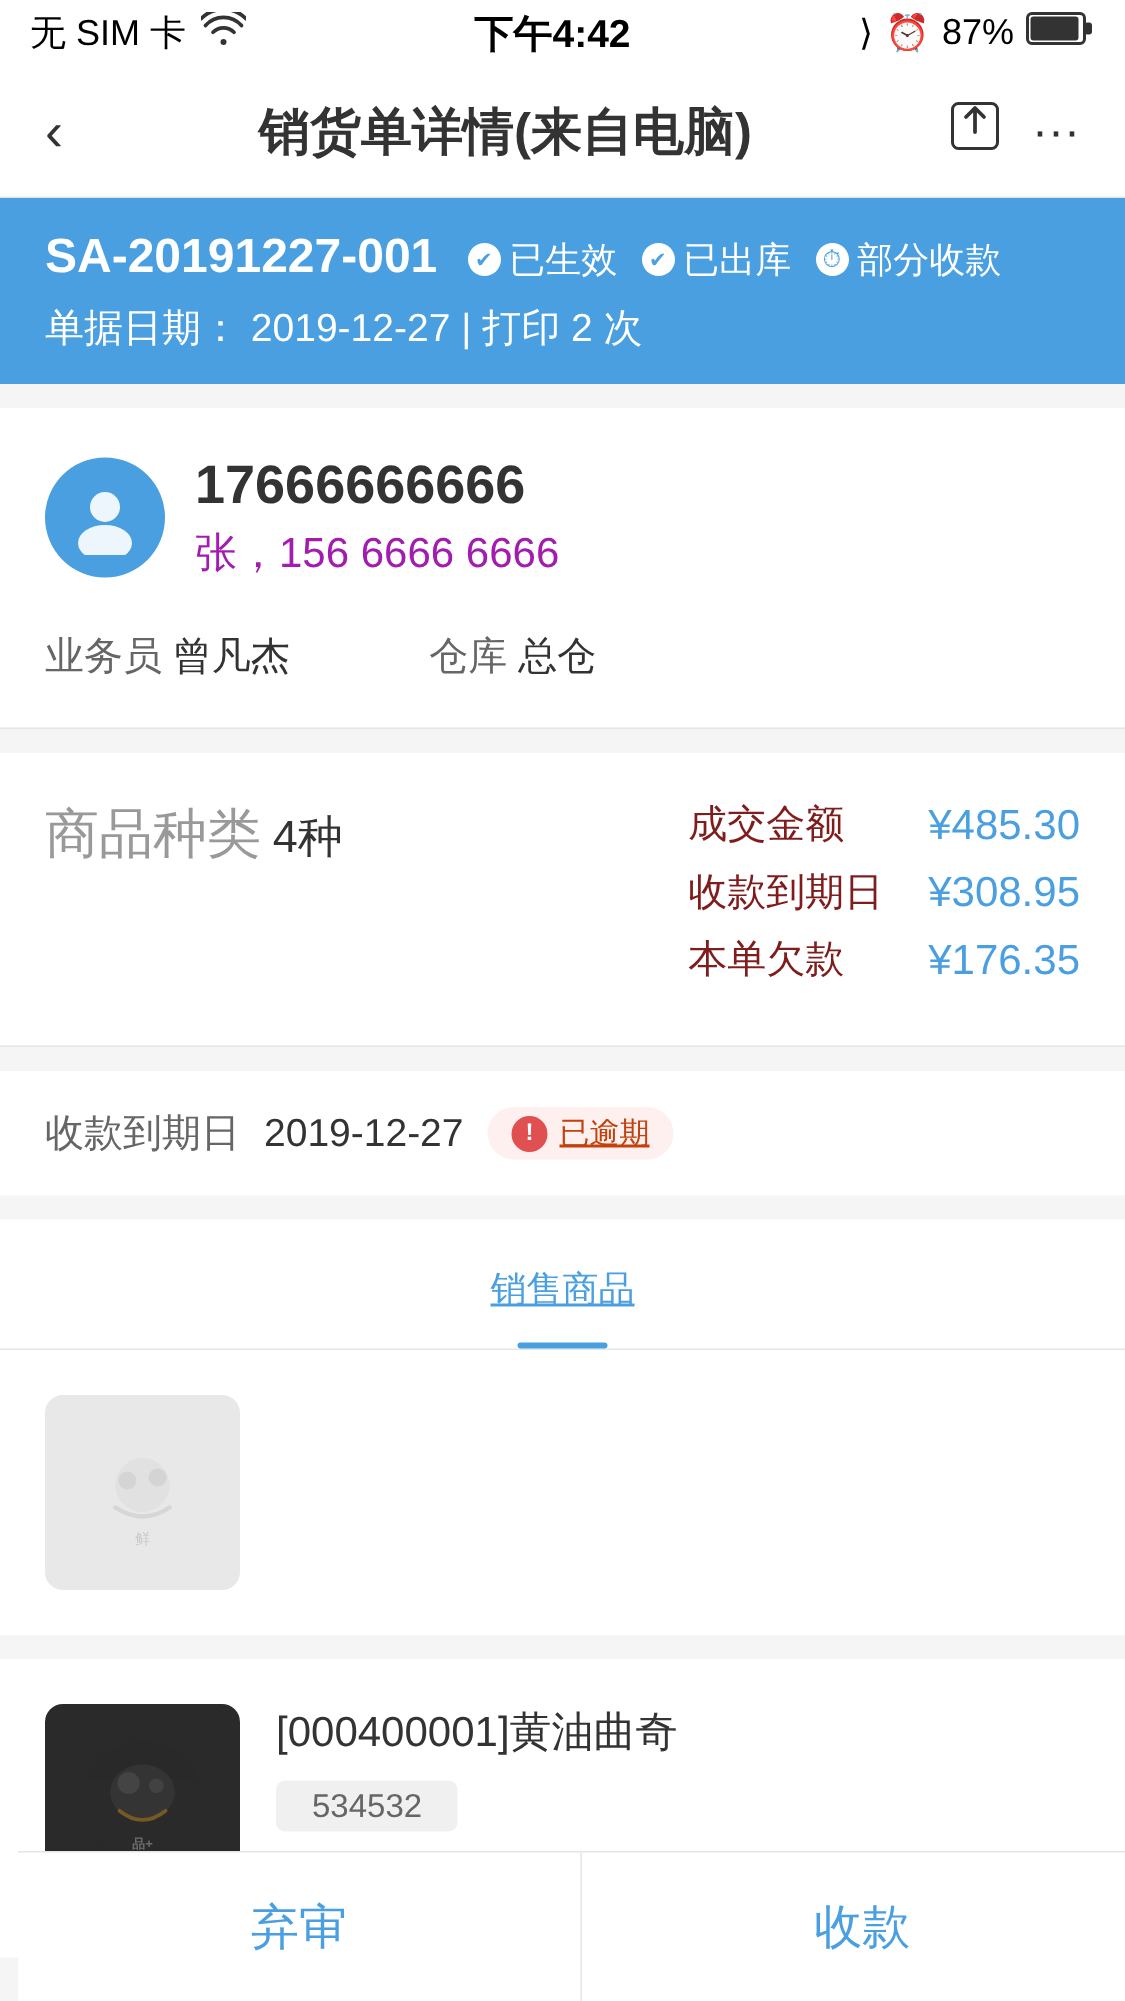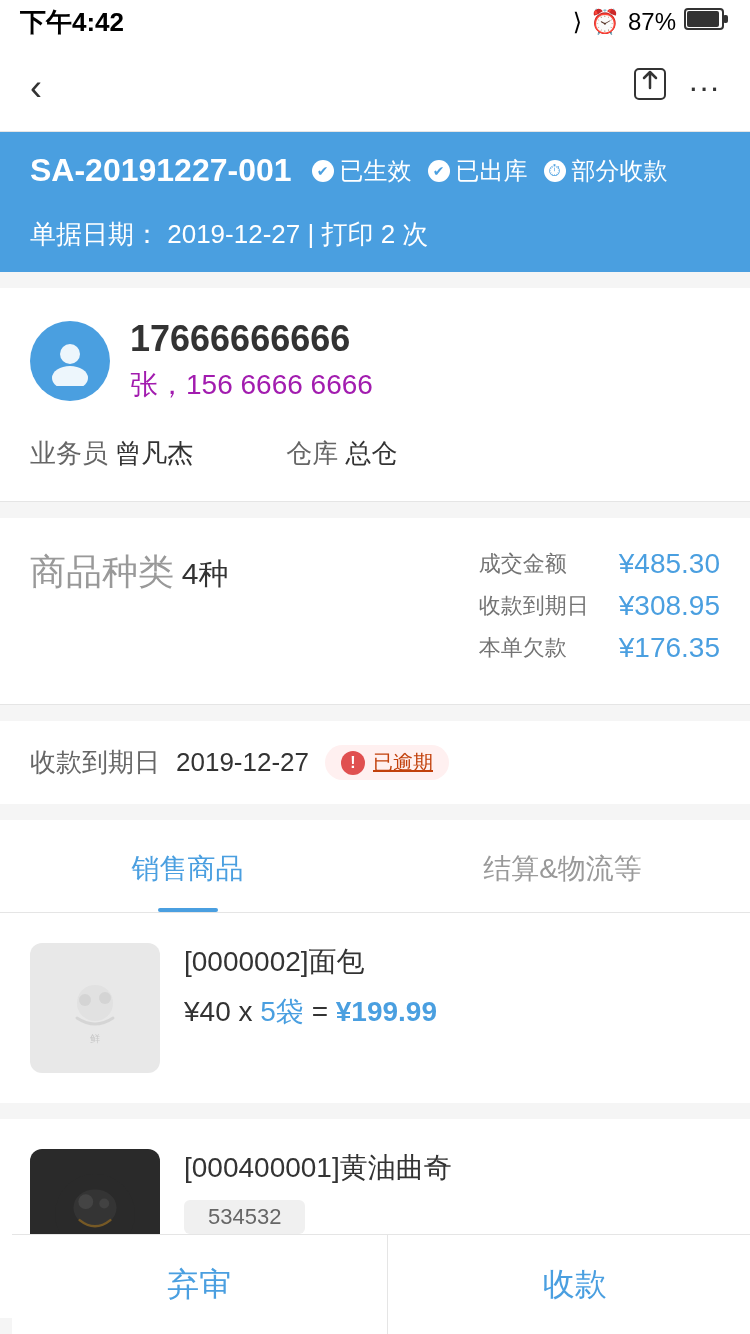--- a/index.html
+++ b/index.html
@@ -56,23 +56,23 @@
       color: #333;
     }
 
     
     .header-banner {
       background: #4A9FE0;
       padding: 20px 30px;
     }
     .banner-top {
       display: flex;
-      align-items: center;
+      align-items: flex-end;
       gap: 20px;
-      margin-bottom: 28px;
+      margin-bottom: 12px;
     }
     .order-id {
       color: #fff;
       font-size: 32px;
       font-weight: 700;
     }
     .status-badges {
       display: flex;
       gap: 16px;
     }
@@ -161,21 +161,21 @@
     .summary-label { font-size: 36px; color: #999; }
     .summary-count { font-size: 30px; color: #333; font-weight: 500; display: inline; }
     .summary-right { text-align: right; }
     .amount-row {
       display: flex;
       justify-content: space-between;
       align-items: center;
       margin-bottom: 10px;
       gap: 30px;
     }
-    .amount-label { font-size: 22px; color: #737373; }
+    .amount-label { font-size: 26px; color: #7f1d1d; }
     .amount-value { font-size: 28px; color: #4A9FE0; font-weight: 500; }
 
     
     .due-section {
       background: #fff;
       padding: 24px 30px;
       margin-top: 16px;
       display: flex;
       align-items: center;
       gap: 16px;
@@ -210,24 +210,25 @@
       margin-top: 16px;
       border-bottom: 1px solid #e5e5e5;
     }
     .tabs {
       display: flex;
     }
     .tab {
       flex: 1;
       text-align: center;
       padding: 30px 0 24px;
-      font-size: 28px;
+      font-size: 24px;
       color: #999;
       position: relative;
       cursor: pointer;
+      text-decoration: underline;
     }
     .tab.active {
       color: #4A9FE0;
     }
     .tab.active::after {
       content: '';
       position: absolute;
       bottom: 0;
       left: 50%;
       transform: translateX(-50%);
@@ -300,37 +301,49 @@
       font-weight: 500;
       cursor: pointer;
     }
     .bottom-btn.cancel { color: #4A9FE0; border-right: 1px solid #e5e5e5; }
     .bottom-btn.confirm { color: #4A9FE0; }
   </style>
 </head>
 <body>
 
 <div class="status-bar">
+  <div class="status-bar-left">
+    <span>无 SIM 卡</span>
+    <span>
+      <svg width="30" height="22" viewBox="0 0 30 22" fill="none">
+        <path d="M15 18a2 2 0 110 4 2 2 0 010-4z" fill="#333"></path>
+        <path d="M8 13.5a9.9 9.9 0 0114 0" stroke="#333" stroke-width="2.5" fill="none" stroke-linecap="round"></path>
+        <path d="M3 9A15.9 15.9 0 0127 9" stroke="#333" stroke-width="2.5" fill="none" stroke-linecap="round"></path>
+        <path d="M0 4.5A21 21 0 0130 4.5" stroke="#333" stroke-width="2.5" fill="none" stroke-linecap="round"></path>
+      </svg>
+    </span>
+  </div>
   <div class="status-bar-center">下午4:42</div>
   <div class="status-bar-right">
     <span>⟩</span>
     <span>⏰</span>
     <span>87%</span>
     <span>
       <svg width="46" height="24" viewBox="0 0 46 24">
         <rect x="1" y="2" width="38" height="20" rx="3" stroke="#333" stroke-width="2" fill="none"></rect>
         <rect x="39" y="8" width="5" height="8" rx="2" fill="#333"></rect>
         <rect x="3" y="4" width="32" height="16" rx="2" fill="#333"></rect>
       </svg>
     </span>
   </div>
 </div>
 
 <div class="nav-bar">
   <div class="nav-back">‹</div>
+  <div class="nav-title">销货单详情(来自电脑)</div>
   <div class="nav-right">
     <span class="nav-icon">
       <svg width="36" height="36" viewBox="0 0 36 36" fill="none">
         <rect x="3" y="3" width="30" height="30" rx="4" stroke="#333" stroke-width="2" fill="none"></rect>
         <path d="M18 6v16M12 12l6-6 6 6" stroke="#333" stroke-width="2.5" stroke-linecap="round" stroke-linejoin="round"></path>
       </svg>
     </span>
     <span class="nav-icon">···</span>
   </div>
 </div>
@@ -423,46 +436,34 @@
     <div class="overdue-dot">!</div>
     <span class="overdue-text">已逾期</span>
   </div>
 </div>
 
 <div class="tabs-section">
   <div class="tabs">
     <div class="tab active">
       <span>销售商品</span>
     </div>
-    <div class="tab">
-      <span>结算&amp;物流等</span>
-    </div>
   </div>
 </div>
 
 <div class="products-list">
 
   <div class="product-item">
     <div class="product-image">
       <svg viewBox="0 0 80 80" fill="none">
         <circle cx="40" cy="35" r="18" fill="#ccc" opacity="0.6"></circle>
         <circle cx="30" cy="32" r="6" fill="#aaa" opacity="0.7"></circle>
         <circle cx="50" cy="30" r="6" fill="#aaa" opacity="0.7"></circle>
         <path d="M22 50 Q40 62 58 50" stroke="#bbb" stroke-width="3" fill="none" stroke-linecap="round"></path>
         <text x="40" y="74" text-anchor="middle" font-size="10" fill="#999">鲜</text>
       </svg>
-    </div>
-    <div class="product-info">
-      <div class="product-name">[0000002]面包</div>
-      <div class="product-price">
-        <span>¥40 x </span>
-        <span class="highlight">5袋</span>
-        <span> = </span>
-        <span class="total">¥199.99</span>
-      </div>
     </div>
   </div>
 
   <div class="product-item">
     <div class="product-image dark-bg">
       <svg viewBox="0 0 130 130" fill="none">
         <circle cx="65" cy="65" r="65" fill="#2a2a2a"></circle>
         <ellipse cx="65" cy="55" rx="35" ry="30" fill="#444"></ellipse>
         <circle cx="50" cy="45" r="12" fill="#888" opacity="0.6"></circle>
         <path d="M40 75 Q65 95 90 75" stroke="#E8A020" stroke-width="4" fill="none" stroke-linecap="round"></path>

